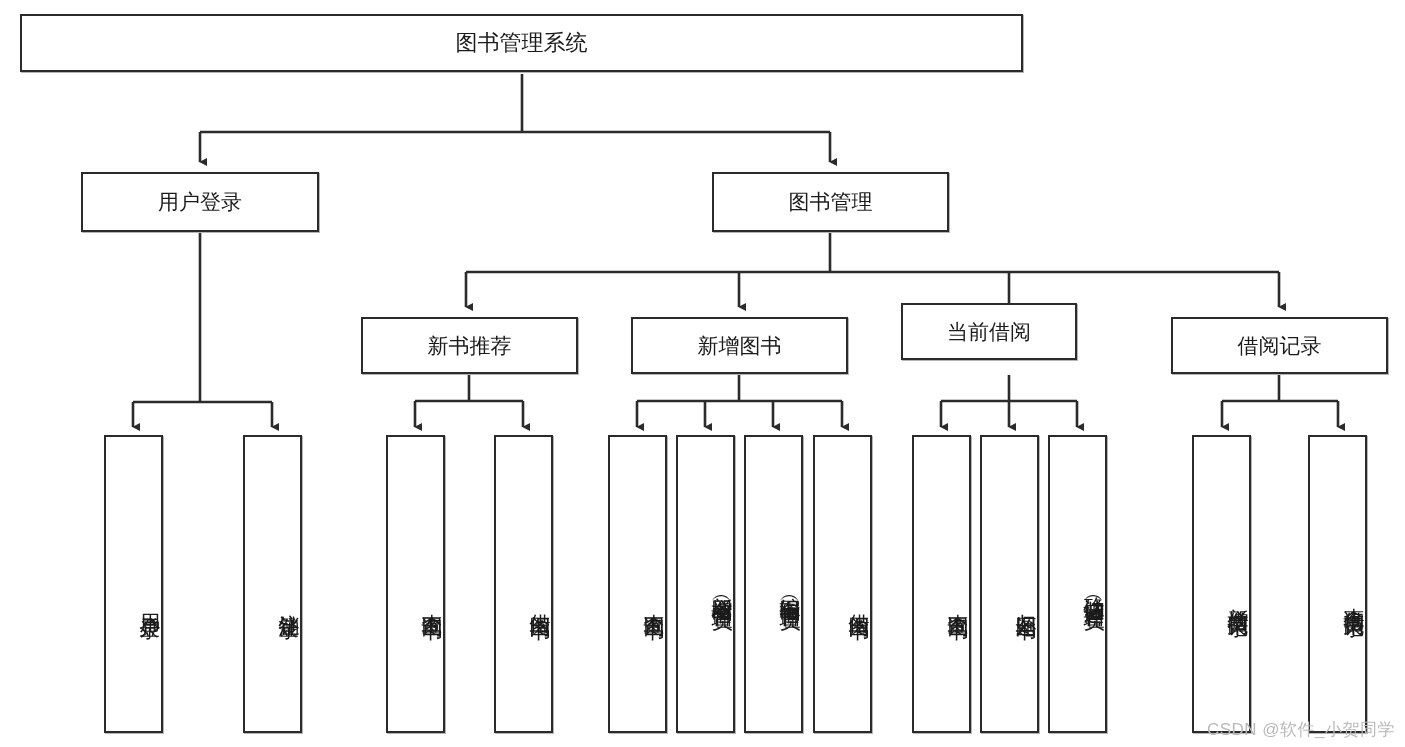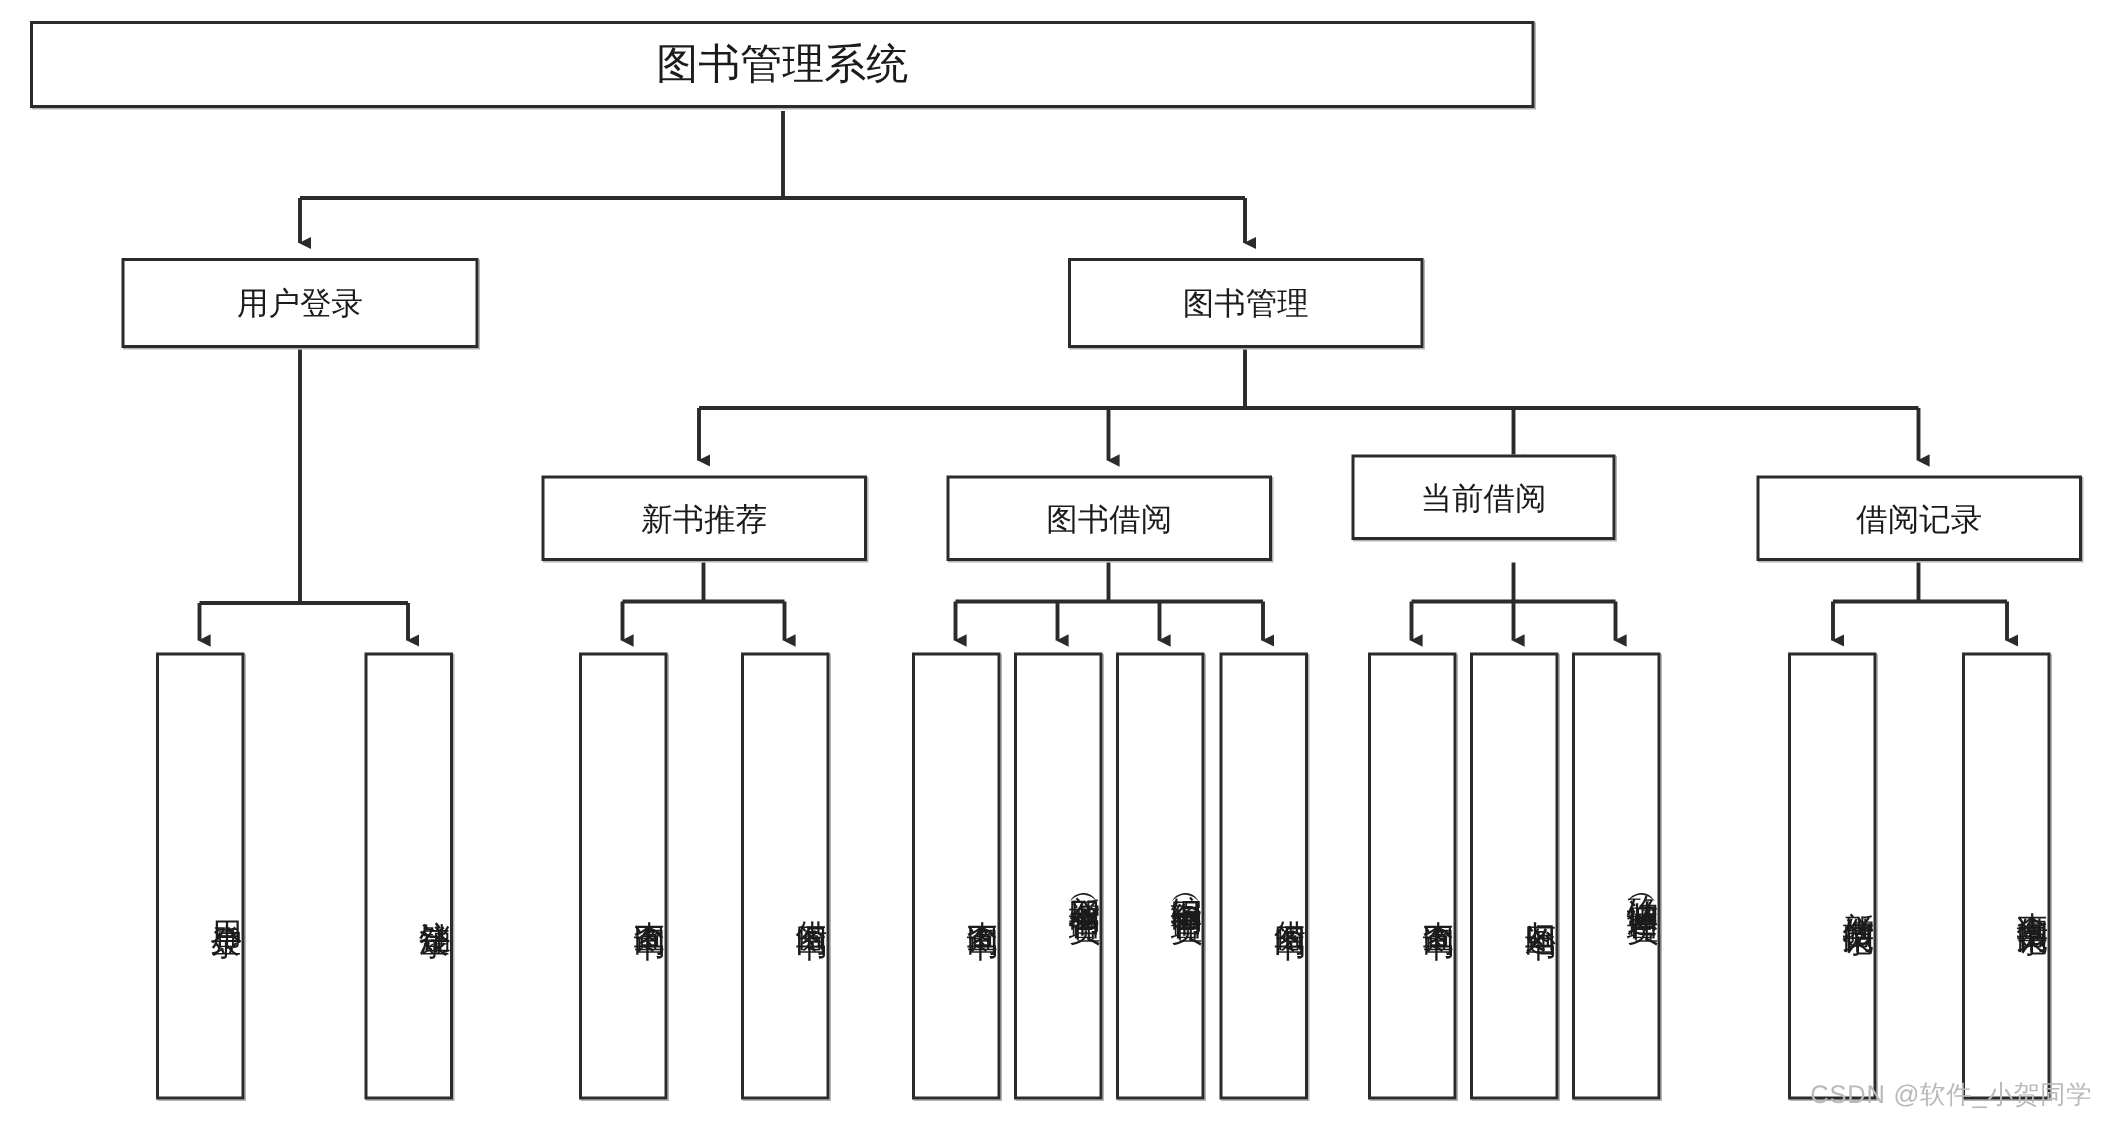--- a/index.html
+++ b/index.html
@@ -30,21 +30,21 @@
     box-sizing: border-box;
     background: #ffffff;
     border: 2px solid #2b2b2b;
     display: flex;
     align-items: center;
     justify-content: center;
     color: #1b1b1b;
     box-shadow: 1px 1px 0 rgba(120,120,120,0.55);
   }
   .node.root {
-    font-size: 28px;
+    font-size: 22px;
   }
   .node.lvl2 {
     font-size: 21px;
   }
   .node.lvl3 {
     font-size: 21px;
   }
   .node.leaf {
     font-size: 21px;
     writing-mode: vertical-rl;
@@ -132,21 +132,21 @@
     <span class="label">用户登录</span>
   </div>
   <div class="node lvl2" style="left:712px; top:172px; width:237px; height:60px;align-items:center;">
     <span class="label">图书管理</span>
   </div>
 
   <div class="node lvl3" style="left:361px; top:317px; width:217px; height:57px;">
     <span class="label">新书推荐</span>
   </div>
   <div class="node lvl3" style="left:631px; top:317px; width:217px; height:57px;">
-    <span class="label">图书借阅</span>
+    <span class="label">新增图书</span>
   </div>
   <div class="node lvl3" style="left:901px; top:303px; width:176px; height:57px;">
     <span class="label">当前借阅</span>
   </div>
   <div class="node lvl3" style="left:1171px; top:317px; width:217px; height:57px;justify-content:center;">
     <span class="label">借阅记录</span>
   </div>
 
   <div class="node leaf" style="left:104px; top:435px; width:59px; height:298px;">
     <span class="label">用户登录</span>

